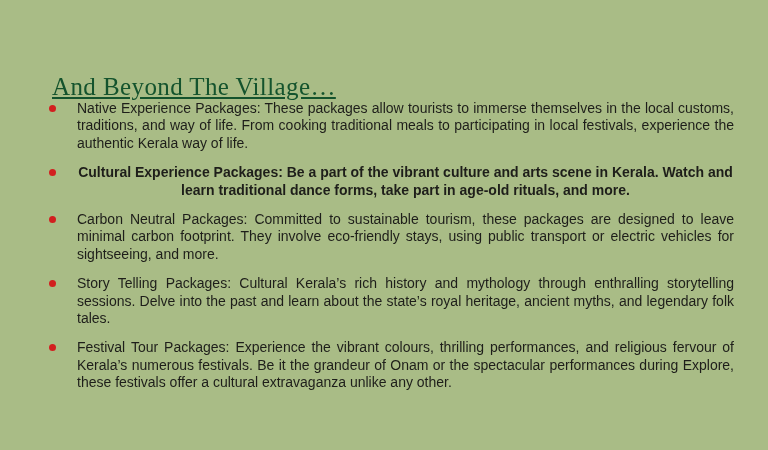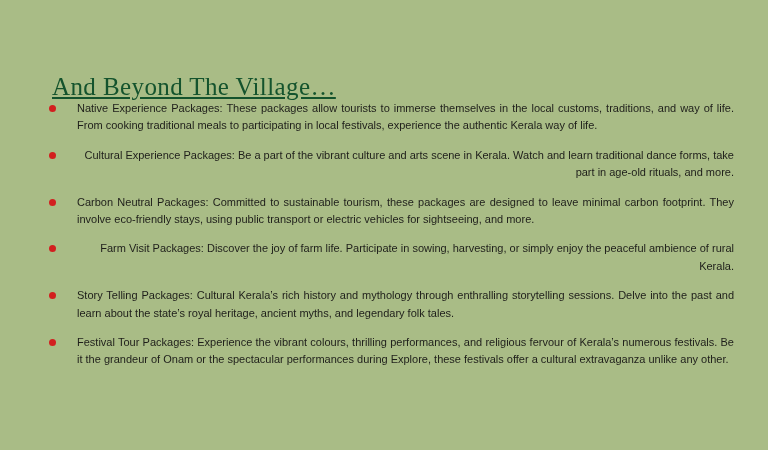--- a/index.html
+++ b/index.html
@@ -41,42 +41,43 @@
     width: 690px;
     list-style: none;
     margin: 0;
     padding: 0;
   }
   .bullet-item {
     position: relative;
     padding-left: 33px;
     margin-bottom: 12px;
     color: #1e1e1a;
-    font-size: 11px;
+    font-size: 14px;
     line-height: 17.4px;
     text-align: justify;
     text-justify: inter-word;
   }
   .bullet-item:last-child {
     margin-bottom: 0;
   }
   .bullet-marker {
     position: absolute;
     left: 5px;
     top: 5px;
     width: 7px;
     height: 7px;
     border-radius: 50%;
     background: #d21f1f;
   }
   .bullet-text {
     display: block;
   }
   .bullet-text.nojustify {
-    text-align: right;
+    text-align: center;
+    font-weight: bold;
   }
 </style>
 </head>
 <body>
 
 <div class="slide">
 
   <h1 class="slide-title">And Beyond The Village…</h1>
 
   <ul class="bullet-list">
@@ -89,24 +90,20 @@
     <li class="bullet-item">
       <span class="bullet-marker"></span>
       <span class="bullet-text nojustify">Cultural Experience Packages: Be a part of the vibrant culture and arts scene in Kerala. Watch and learn traditional dance forms, take part in age-old rituals, and more.</span>
     </li>
 
     <li class="bullet-item">
       <span class="bullet-marker"></span>
       <span class="bullet-text">Carbon Neutral Packages: Committed to sustainable tourism, these packages are designed to leave minimal carbon footprint. They involve eco-friendly stays, using public transport or electric vehicles for sightseeing, and more.</span>
     </li>
 
-    <li class="bullet-item">
-      <span class="bullet-marker"></span>
-      <span class="bullet-text nojustify">Farm Visit Packages: Discover the joy of farm life. Participate in sowing, harvesting, or simply enjoy the peaceful ambience of rural Kerala.</span>
-    </li>
 
     <li class="bullet-item">
       <span class="bullet-marker"></span>
       <span class="bullet-text">Story Telling Packages: Cultural Kerala’s rich history and mythology through enthralling storytelling sessions. Delve into the past and learn about the state’s royal heritage, ancient myths, and legendary folk tales.</span>
     </li>
 
     <li class="bullet-item">
       <span class="bullet-marker"></span>
       <span class="bullet-text">Festival Tour Packages: Experience the vibrant colours, thrilling performances, and religious fervour of Kerala’s numerous festivals. Be it the grandeur of  Onam or the spectacular performances during Explore, these festivals offer a cultural extravaganza unlike any other.</span>
     </li>

